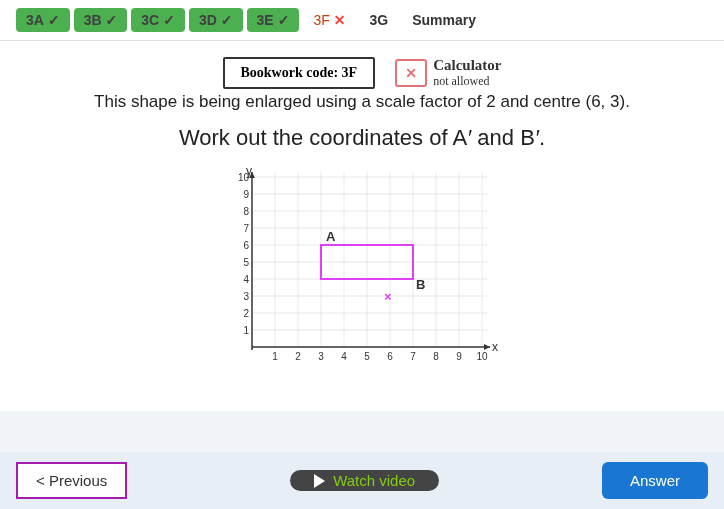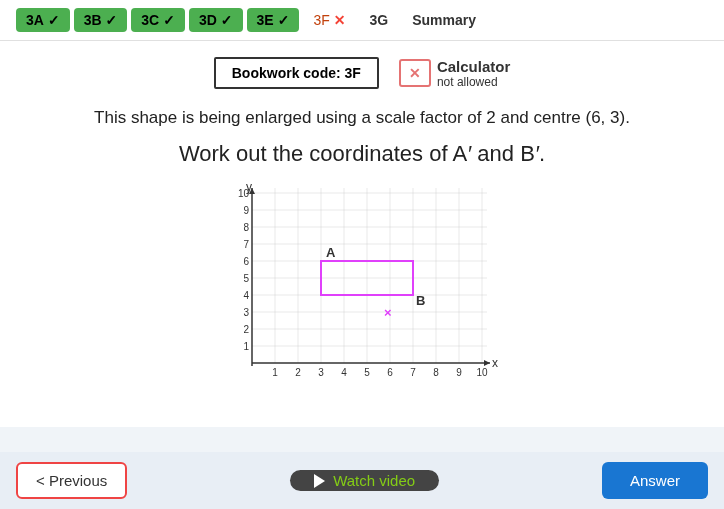--- a/index.html
+++ b/index.html
@@ -27,21 +27,21 @@
       gap: 4px;
       padding: 4px 10px;
       border-radius: 4px;
       font-size: 14px;
       font-weight: bold;
       cursor: pointer;
     }
 
     .nav-item.completed {
       background: #4caf50;
-      color: #000000;
+      color: #404040;
     }
 
     .nav-item.active-wrong {
       background: #fff;
       color: #f44336;
       border: none;
     }
 
     .nav-item.inactive {
       background: #fff;
@@ -59,21 +59,22 @@
       margin: 0;
       padding: 16px 20px;
       flex: 1;
     }
 
     .bookwork-row {
       display: flex;
       align-items: center;
       justify-content: center;
       gap: 20px;
-      margin-bottom: 16px;
+      margin-bottom: 0;
+      font-family: Liberation Serif, serif;
     }
 
     .bookwork-code {
       border: 2px solid #333;
       padding: 6px 16px;
       font-size: 14px;
       font-weight: bold;
       border-radius: 2px;
     }
 
@@ -136,23 +137,23 @@
       position: absolute;
       bottom: 0;
       left: 0;
       right: 0;
       padding: 10px 16px;
       background: #e8eef5;
     }
 
     .btn-previous {
       background: #fff;
-      border: 2px solid #ef4444;
+      border: 2px solid #a21caf;
       padding: 8px 18px;
-      border-radius: 6px;
+      border-radius: 0;
       font-size: 15px;
       cursor: pointer;
       color: #333;
     }
 
     .btn-watch {
       background: #444;
       color: #84cc16;
       border: none;
       padding: 2px 24px;

